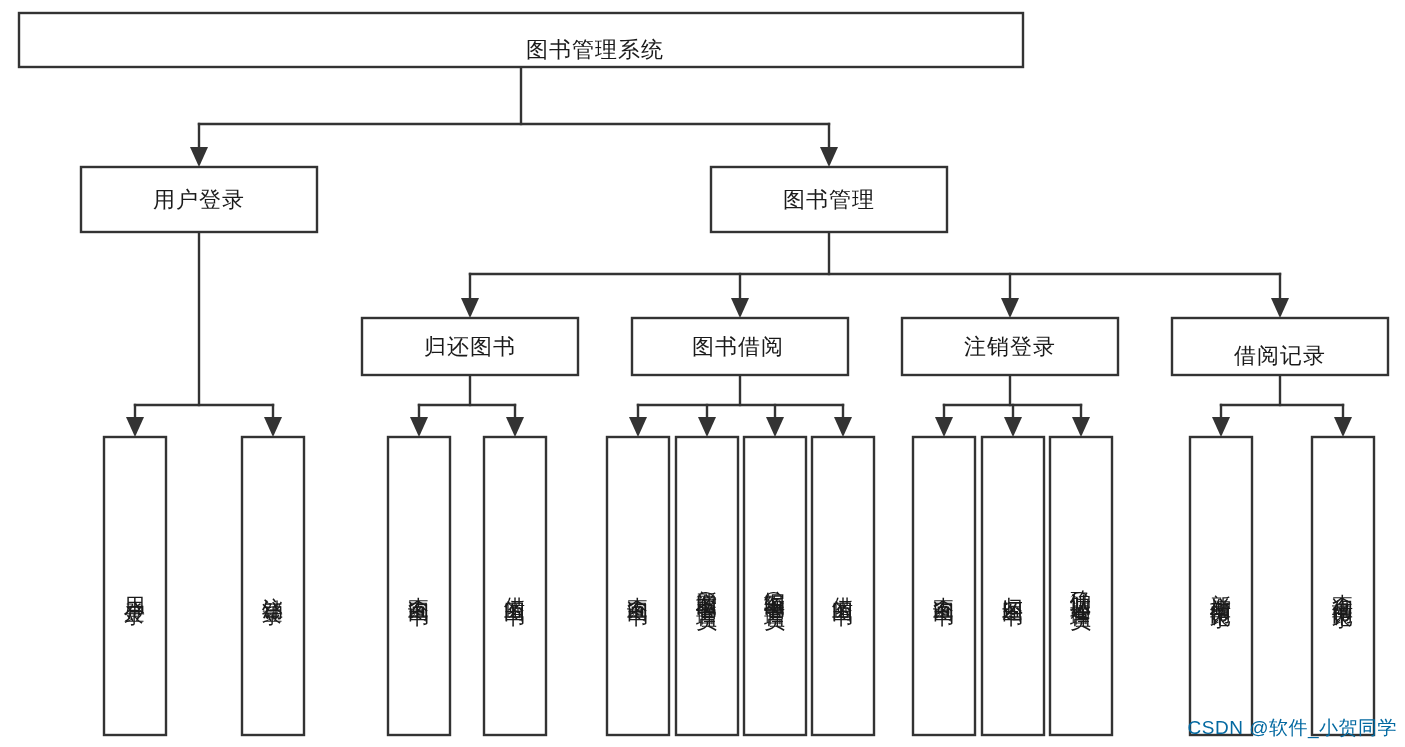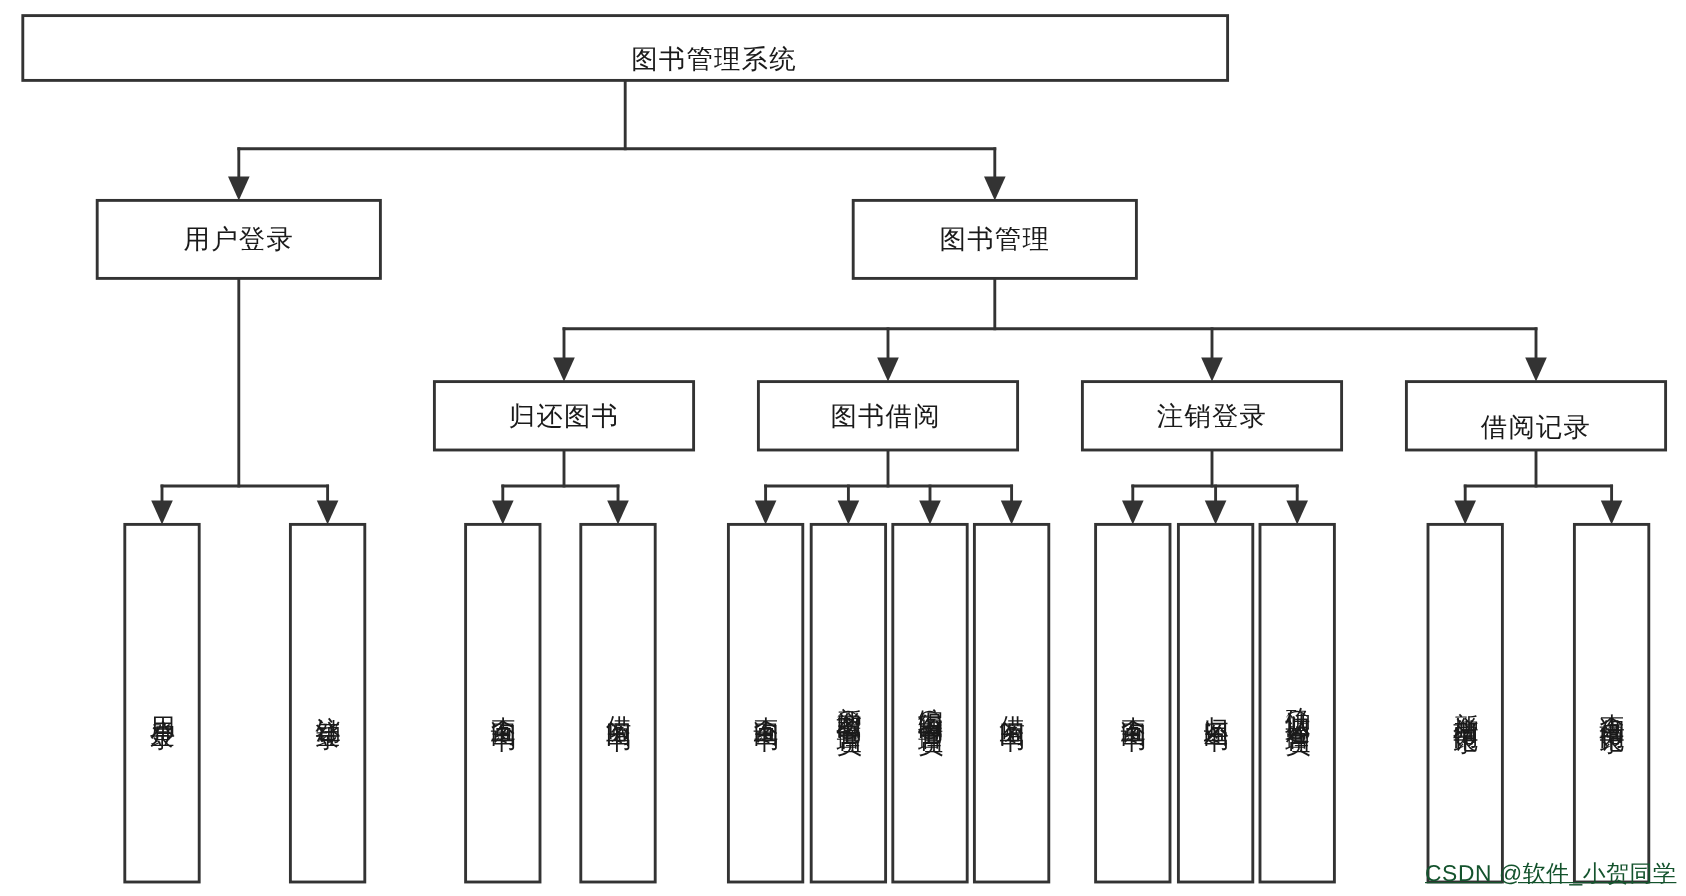--- a/index.html
+++ b/index.html
@@ -73,25 +73,24 @@
     color: #1a1a1a;
     letter-spacing: 1px;
     white-space: nowrap;
   }
   #watermark {
     position: absolute;
     right: 8px;
     bottom: 6px;
     font-family: "Liberation Sans", "DejaVu Sans", sans-serif;
     font-size: 19px;
-    color: #14532d;
+    color: #0369a1;
     letter-spacing: 0.5px;
     user-select: none;
     white-space: nowrap;
-    text-decoration: underline;
   }
 </style>
 </head>
 <body>
 
 <div id="diagram-root">
   <svg class="diagram" id="diagram-svg" viewBox="0 0 1405 747" xmlns="http://www.w3.org/2000/svg">
       <g>
         <path class="connector" d="M 521 67 L 521 124"></path>
         <path class="connector" d="M 199 124 L 829 124"></path>

